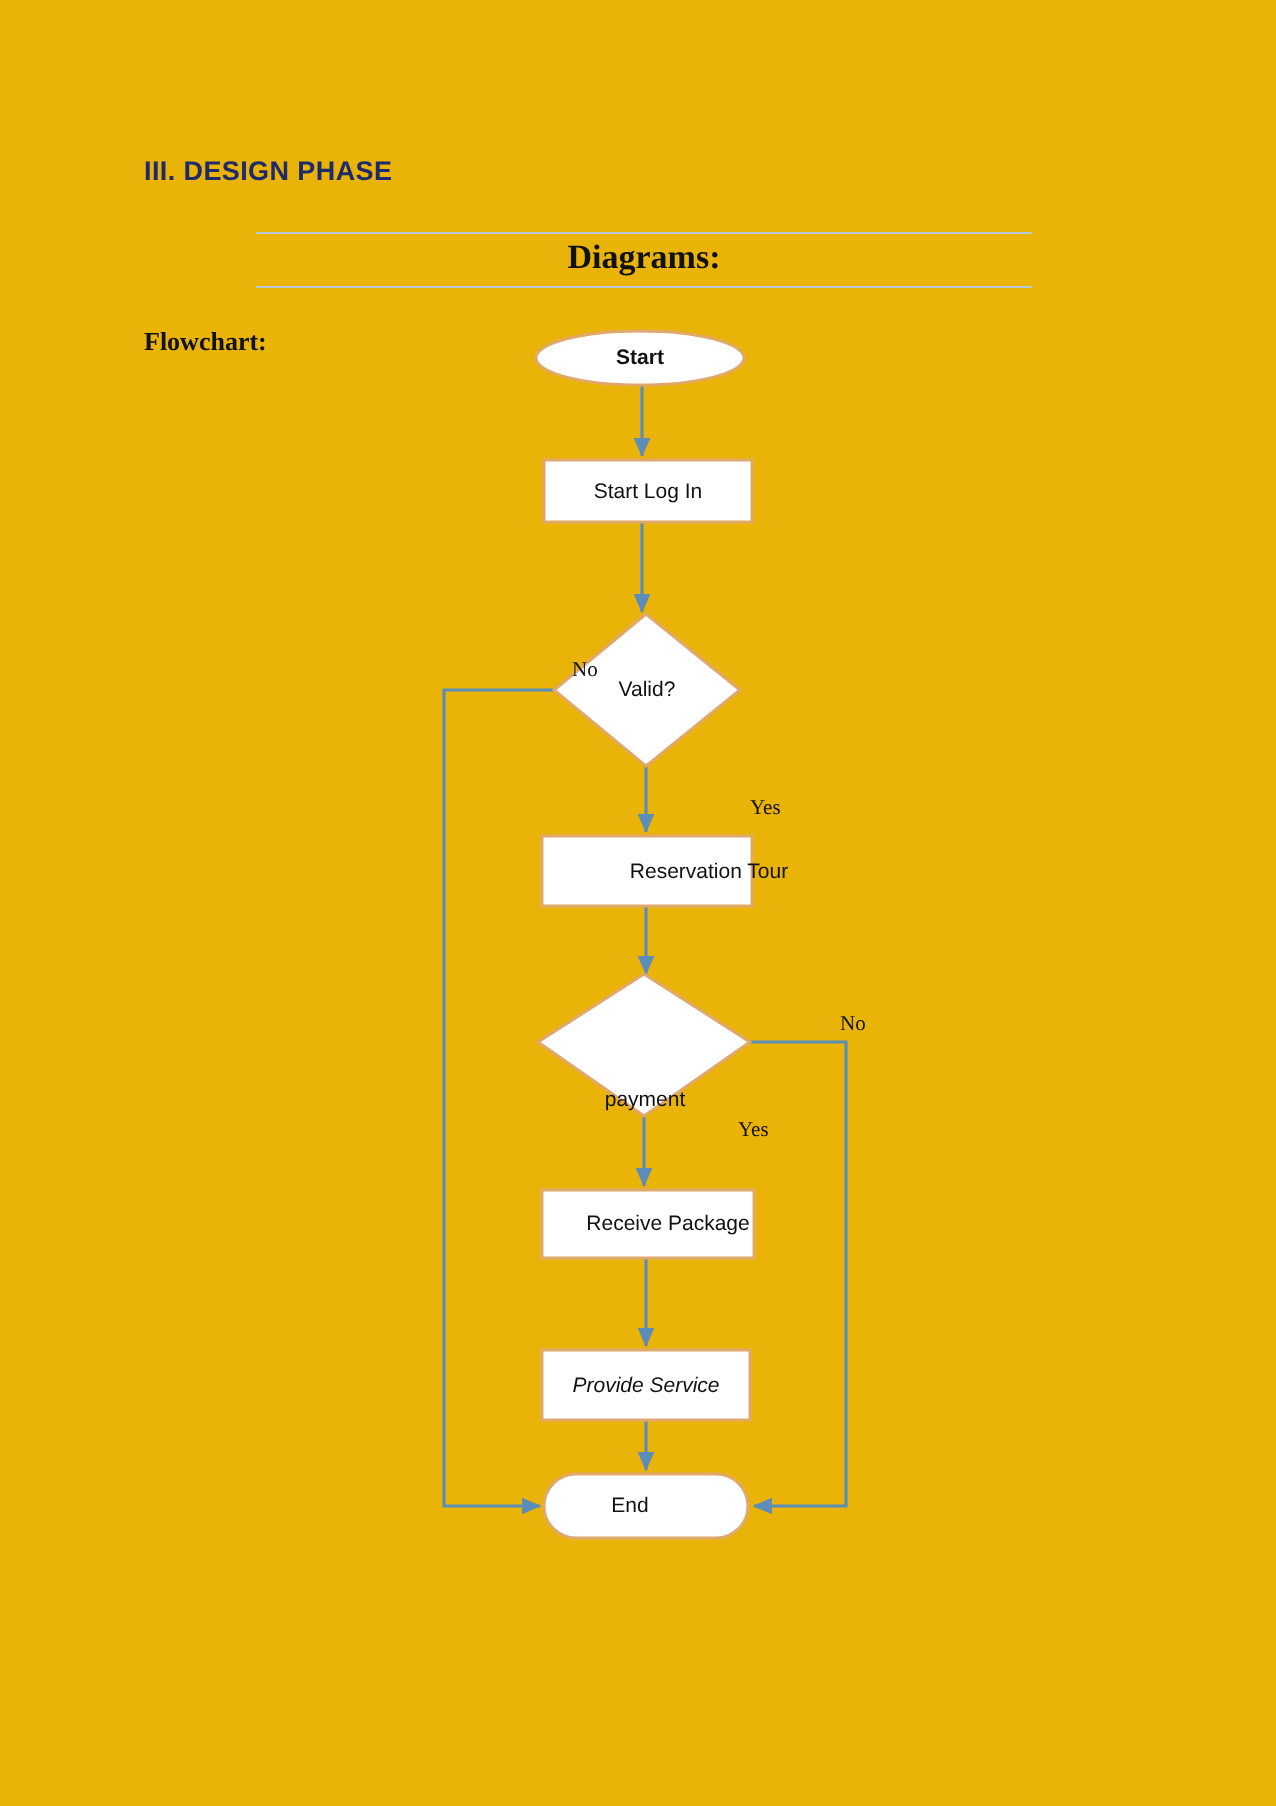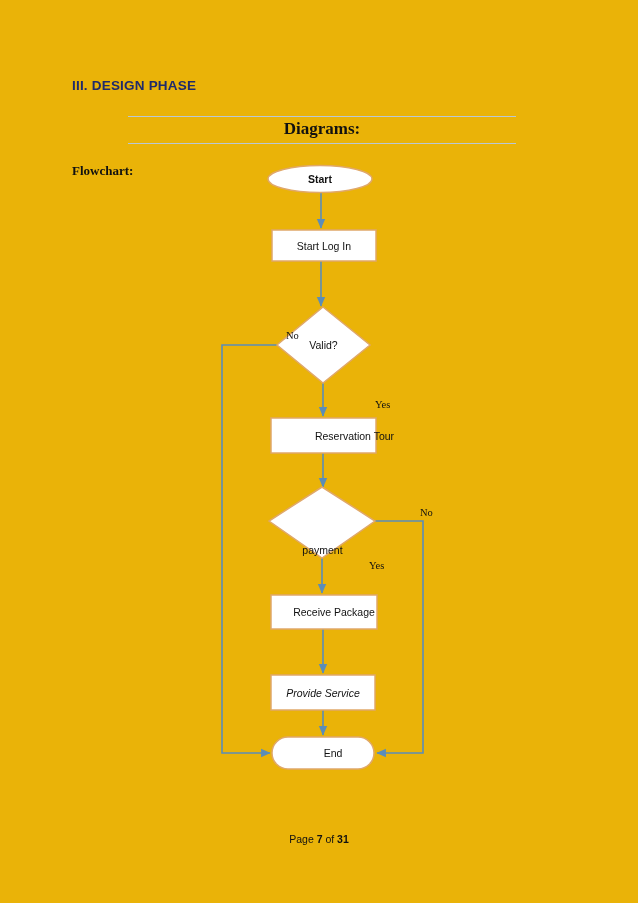--- a/index.html
+++ b/index.html
@@ -187,27 +187,24 @@
   <div class="node-label" style="left:271px; top:340px; width:105px;">Valid?</div>
 
   <div class="node-label" style="left:271px; top:431px; width:105px;margin-left:31px;">Reservation Tour</div>
 
   <div class="node-label" style="left:270px; top:517px; width:105px;margin-top:28px;">payment</div>
 
   <div class="node-label" style="left:271px; top:607px; width:126px;">Receive Package</div>
 
   <div class="node-label" style="left:271px; top:688px; width:104px;font-style:italic;">Provide Service</div>
 
-  <div class="node-label" style="left:282px; top:748px; width:102px;">End</div>
+  <div class="node-label" style="left:264px; top:748px; width:102px;">End</div>
 
   <div class="edge-label" style="left:249px; top:331px;">No</div>
 
   <div class="edge-label" style="left:338px; top:400px;">Yes</div>
 
   <div class="edge-label" style="left:383px; top:508px;">No</div>
 
   <div class="edge-label" style="left:332px; top:561px;">Yes</div>
 
-  <div class="footer">
-    <span>Page </span><b>7</b><span> of </span><b>31</b>
-  </div>
 
 </div>
 
 </body></html>

